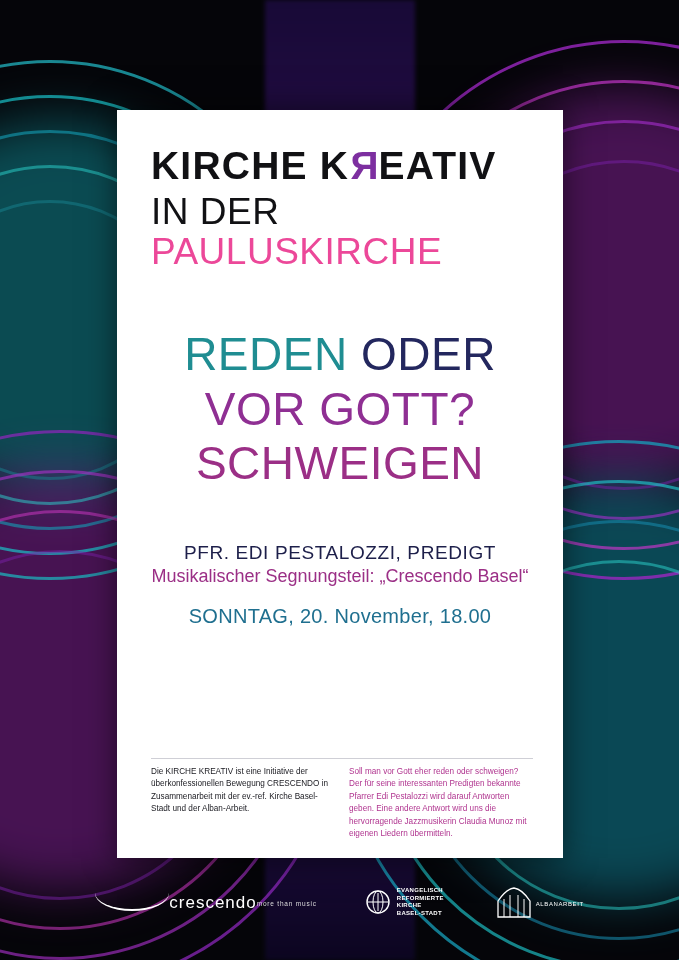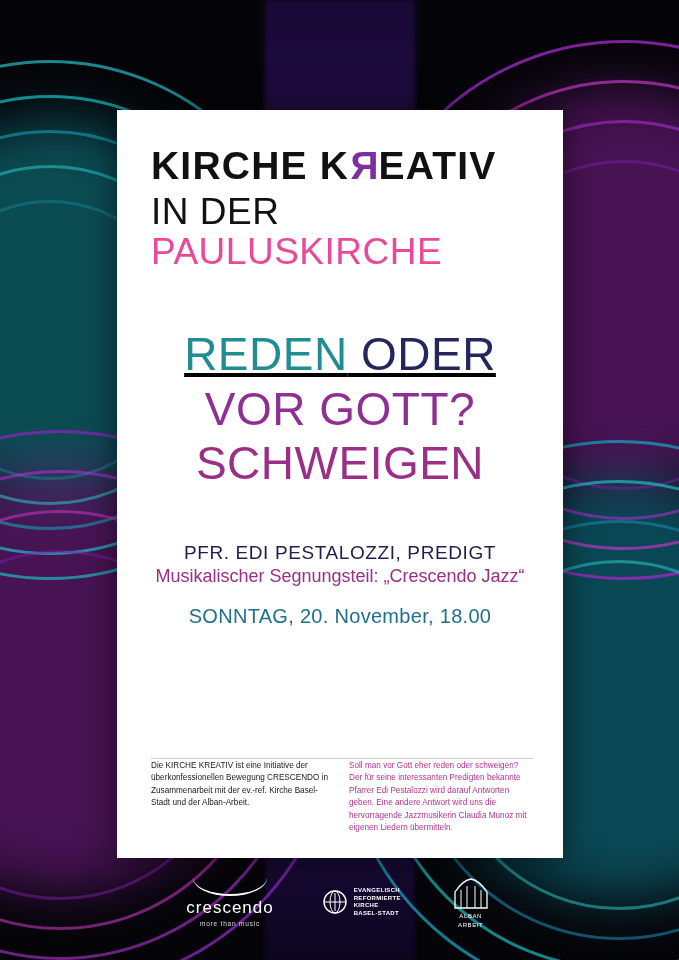--- a/index.html
+++ b/index.html
@@ -104,21 +104,21 @@
   
   .q-block {
     margin-top: 56px;
   }
   .q-line {
     font-size: 46px;
     line-height: 1.18;
     letter-spacing: .5px;
     white-space: nowrap;
   }
-  .q1 { text-align: center; text-decoration: underline; }
+  .q1 { text-align: center; }
   .q2 { text-align: center; color: #9b2f86; }
   .q3 { text-align: center; color: #8f2f93; }
   .teal { color: #1f8d92; }
   .navy { color: #23275e; }
 
   
   .details {
     margin-top: 52px;
     text-align: center;
   }
@@ -147,21 +147,21 @@
 
   
   .cols {
     position: absolute;
     left: 34px;
     right: 30px;
     top: 648px;
     display: flex;
     gap: 14px;
     border-top: 1px solid #cfcfd6;
-    padding-top: 1px;
+    padding-top: 7px;
   }
   .col {
     flex: 1;
     font-size: 8.2px;
     line-height: 1.52;
     color: #1a1a20;
   }
   .col.pink { color: #b0348f; }
   .col p { margin: 0 0 7px 0; }
 
@@ -172,21 +172,21 @@
     right: 0;
     top: 862px;
     height: 80px;
     display: flex;
     align-items: center;
     justify-content: center;
     gap: 48px;
   }
   .logo {
     display: flex;
-    flex-direction: column;
+    flex-direction: row;
     align-items: center;
     color: #ffffff;
   }
   .crescendo-word {
     font-size: 17px;
     letter-spacing: 1px;
     color: #ffffff;
     font-weight: 500;
     margin-top: 2px;
   }
@@ -274,21 +274,21 @@
       <div class="q-block">
         <div class="q-line q1">
           <span class="teal">REDEN</span><span class="navy"> ODER</span>
         </div>
         <div class="q-line q3">VOR GOTT?</div>
         <div class="q-line q2">SCHWEIGEN</div>
       </div>
 
       <div class="details">
         <div class="d-pfr">PFR. EDI PESTALOZZI, PREDIGT</div>
-        <div class="d-music">Musikalischer Segnungsteil: „Crescendo Jazz“</div>
+        <div class="d-music">Musikalischer Segnungsteil: „Crescendo Basel“</div>
         <div class="d-date">SONNTAG, 20. November, 18.00</div>
       </div>
     </div>
 
     <div class="cols">
       <div class="col">
         <p>Die KIRCHE KREATIV ist eine Initiative der überkonfessionellen Bewegung CRESCENDO in Zusammenarbeit mit der ev.-ref. Kirche Basel-Stadt und der Alban-Arbeit.</p>
       </div>
       <div class="col pink">
         <p>Soll man vor Gott eher reden oder schweigen? Der für seine interessanten Predigten bekannte Pfarrer Edi Pestalozzi wird darauf Antworten geben. Eine andere Antwort wird uns die hervorragende Jazzmusikerin Claudia Munoz mit eigenen Liedern übermitteln.</p>

